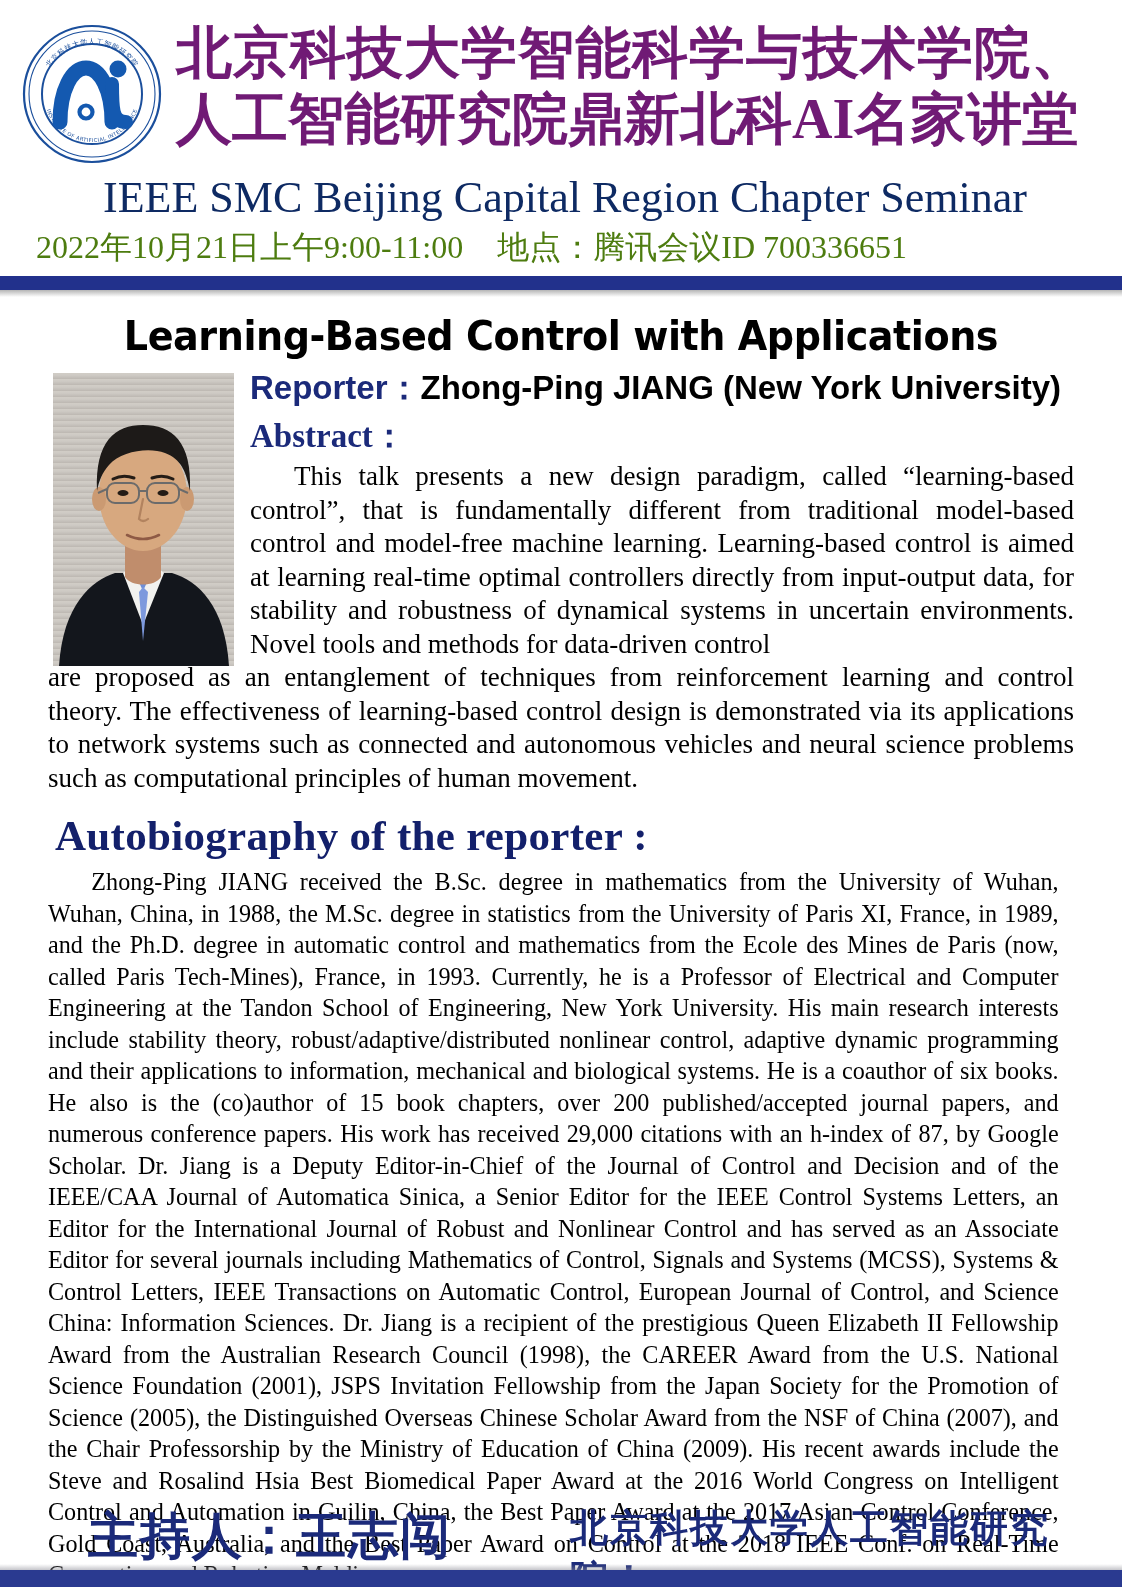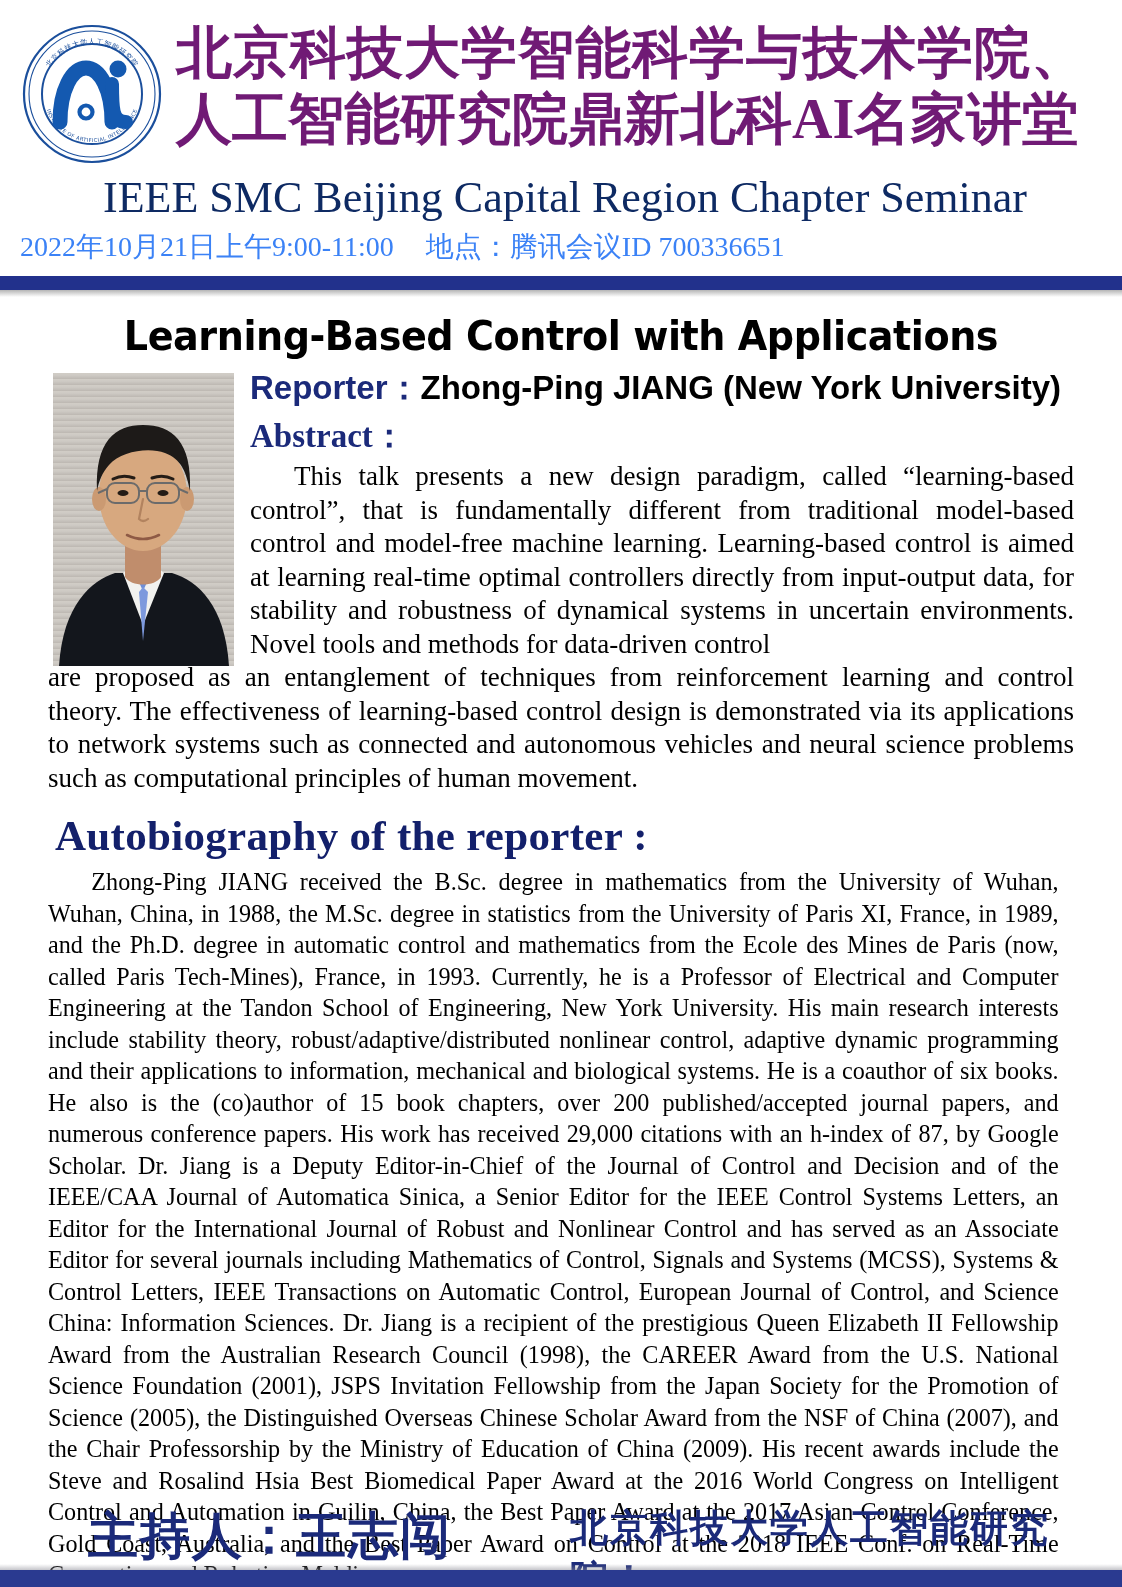--- a/index.html
+++ b/index.html
@@ -58,26 +58,26 @@
     text-align: center;
     color: #0e2a63;
     font-family: Liberation Serif, serif;
     font-size: 44px;
     line-height: 52px;
     white-space: nowrap;
   }
 
   .header-datetime {
     position: absolute;
-    left: 20px;
+    left: 36px;
     top: 224px;
     width: 1060px;
-    color: #3b82f6;
-    font-family: "Liberation Serif", "DejaVu Serif", serif;
-    font-size: 28px;
+    color: #4d7c0f;
+    font-family: "Liberation Serif", "DejaVu Serif", serif;
+    font-size: 32px;
     line-height: 46px;
     white-space: nowrap;
   }
   .header-datetime .gap { display: inline-block; width: 18px; }
 
   
   .bar-top {
     position: absolute;
     left: 0;
     top: 276px;

